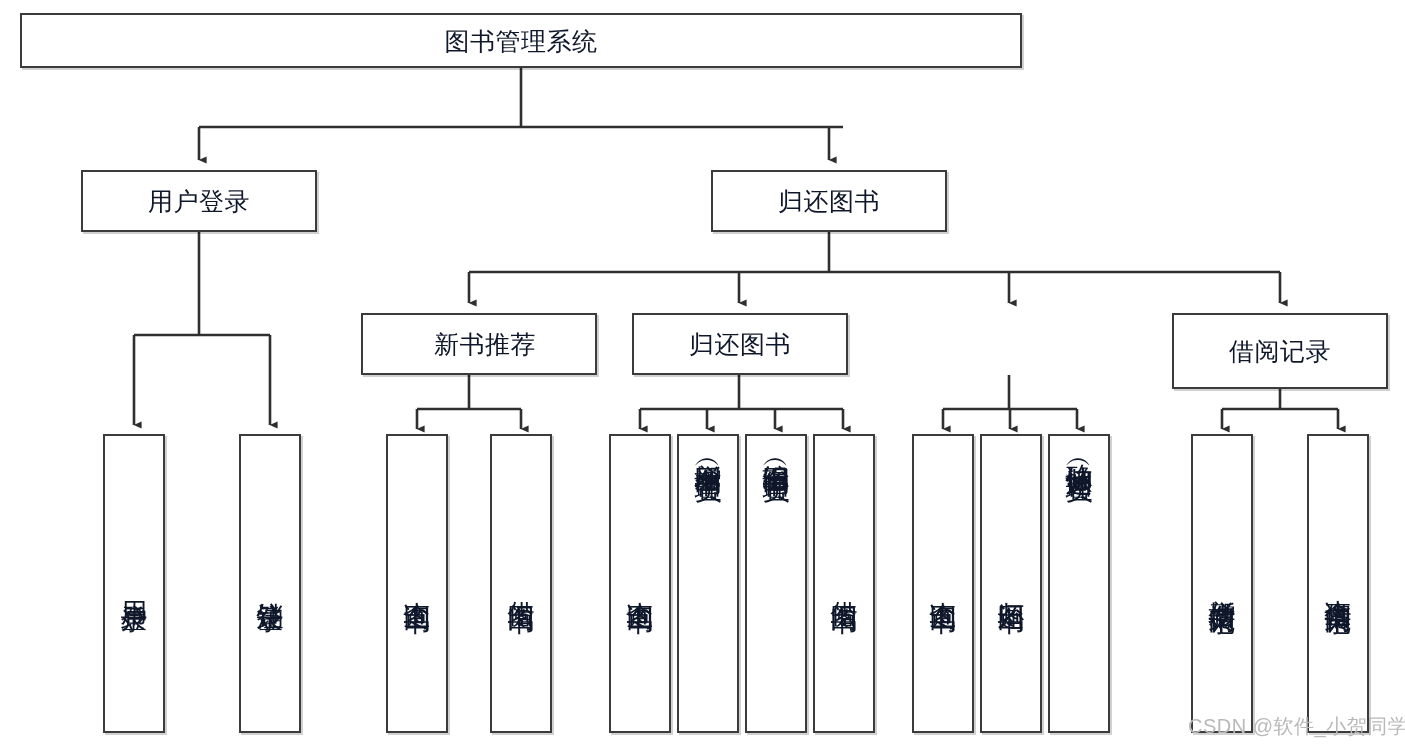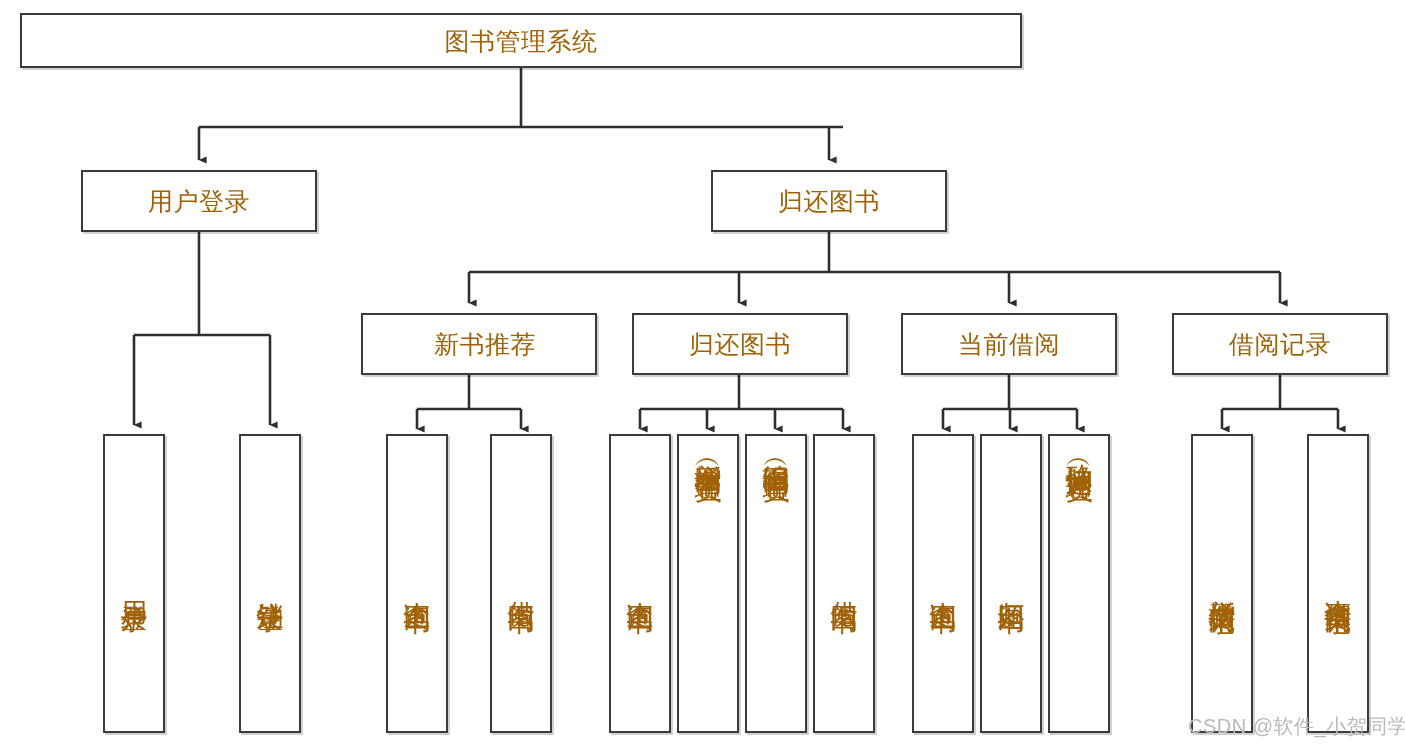--- a/index.html
+++ b/index.html
@@ -22,21 +22,21 @@
     left: 0;
     top: 0;
     width: 1405px;
     height: 747px;
   }
   .node {
     position: absolute;
     box-sizing: border-box;
     border: 2px solid #3b3b3b;
     background: #ffffff;
-    color: #a16207;
+    color: #0f172a;
     display: flex;
     align-items: center;
     justify-content: center;
     box-shadow: 2px 2px 0 rgba(0,0,0,0.18);
   }
   .node-label {
     display: block;
     line-height: 1.12;
     letter-spacing: 0.5px;
     white-space: nowrap;
@@ -141,24 +141,21 @@
   <div class="node horiz" style="left:711px; top:170px; width:236px; height:62px;">
     <span class="node-label">归还图书</span>
   </div>
 
   <div class="node horiz" style="left:361px; top:313px; width:236px; height:62px;padding-left:12px;">
     <span class="node-label">新书推荐</span>
   </div>
   <div class="node horiz" style="left:632px; top:313px; width:216px; height:62px;">
     <span class="node-label">归还图书</span>
   </div>
-  <div class="node horiz" style="left:901px; top:313px; width:216px; height:62px;">
-    <span class="node-label">当前借阅</span>
-  </div>
-  <div class="node horiz" style="left:1172px; top:313px; width:216px; height:62px;">
+  <div class="node horiz" style="left:1172px; top:313px; width:216px; height:76px;">
     <span class="node-label">借阅记录</span>
   </div>
 
   <div class="node vert centered" style="left:103px; top:434px; width:62px; height:299px;">
     <span class="node-label">用户登录</span>
   </div>
   <div class="node vert centered" style="left:239px; top:434px; width:62px; height:299px;">
     <span class="node-label">注销登录</span>
   </div>
 

